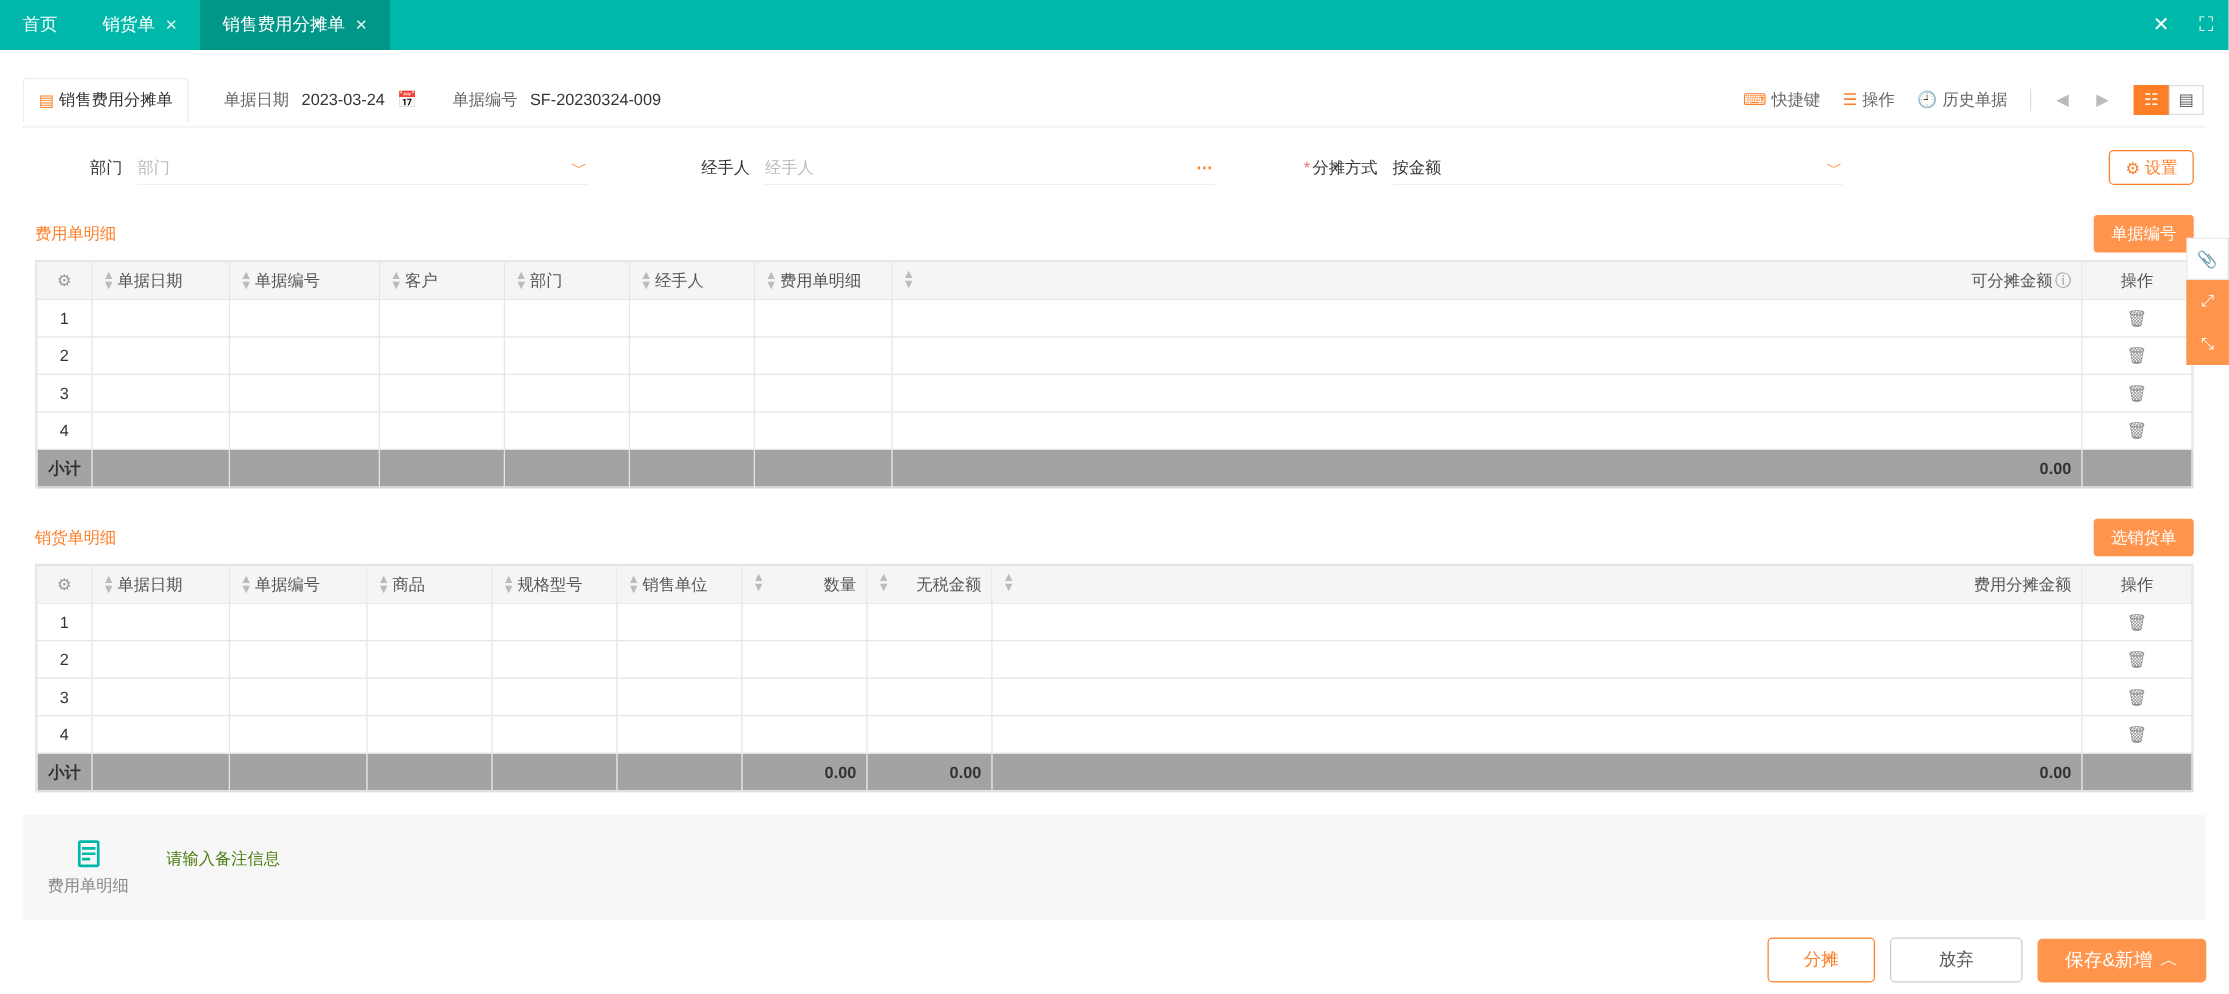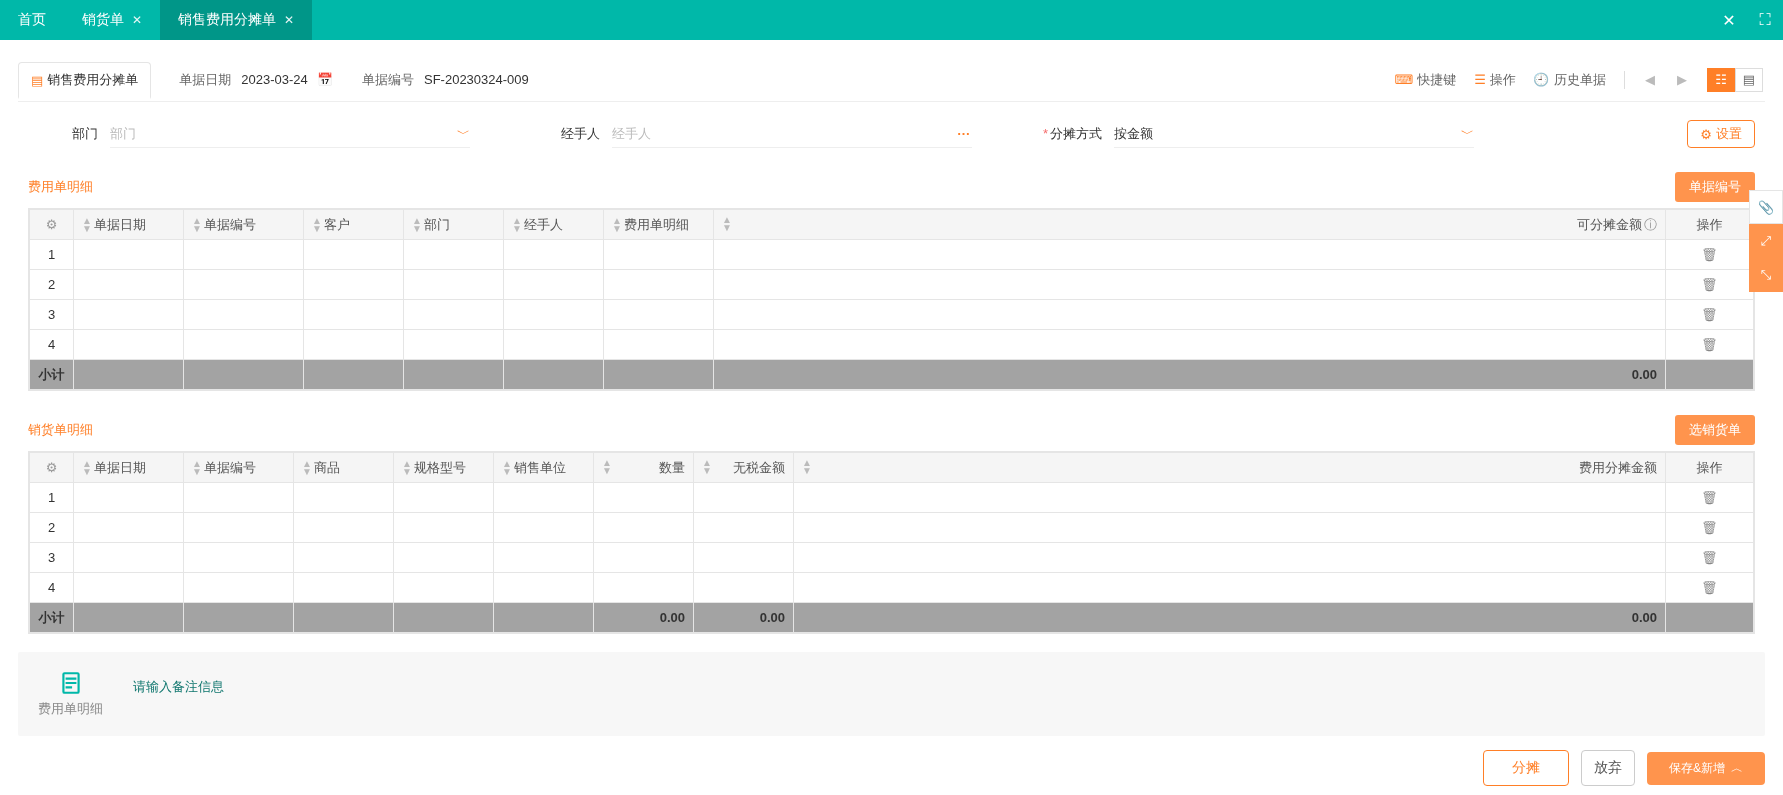--- a/index.html
+++ b/index.html
@@ -57,27 +57,27 @@
 .sort { color: #bbb; margin-right: 2px; font-size: 10px; display: inline-block; line-height: 8px; vertical-align: middle; }
 .gear { color: #999; }
 .row-action { color: #888; cursor: pointer; }
 .subtotal td { background: #a3a3a3; font-weight: bold; }
 .help { color: #999; margin-left: 2px; }
 
 
 .remarks { margin: 18px 18px 0; background: #f7f7f7; display: flex; align-items: center; padding: 18px 20px; gap: 30px; border-radius: 2px; }
 .remarks-icon { display: flex; flex-direction: column; align-items: center; color: #888; gap: 4px; }
 .remarks-icon svg { color: #00b8a9; }
-.remarks-input { flex: 1; height: 32px; border: none; background: transparent; color: #0f766e; }
+.remarks-input { flex: 1; height: 32px; border: none; background: transparent; color: #4d7c0f; }
 
 
 .footer { margin: 14px 18px 0; display: flex; justify-content: flex-end; align-items: center; gap: 12px; padding-bottom: 8px; }
 .btn-outline-orange { border: 1px solid #ff7f27; color: #ff7f27; background: #fff; border-radius: 4px; padding: 8px 28px; cursor: pointer; font-size: 14px; }
-.btn-outline-gray { border: 1px solid #ccc; color: #555; background: #fff; border-radius: 4px; padding: 8px 12px; cursor: pointer; font-size: 14px; }
-.btn-primary { background: #ff944d; color: #fff; border: none; border-radius: 4px; padding: 8px 22px; cursor: pointer; font-size: 12px; display: flex; align-items: center; gap: 6px; }
+.btn-outline-gray { border: 1px solid #ccc; color: #555; background: #fff; border-radius: 4px; padding: 8px 38px; cursor: pointer; font-size: 14px; }
+.btn-primary { background: #ff944d; color: #fff; border: none; border-radius: 4px; padding: 8px 22px; cursor: pointer; font-size: 15px; display: flex; align-items: center; gap: 6px; }
 
 
 .rside { position: fixed; right: 0; top: 190px; display: flex; flex-direction: column; }
 .rside-btn { width: 34px; height: 34px; display: flex; align-items: center; justify-content: center; border: 1px solid #e5e5e5; background: #fff; cursor: pointer; color: #888; }
 .rside-btn.active { background: #ff944d; color: #fff; border-color: #ff944d; }
 </style>
 </head>
 <body>
 
 <div class="tabbar">

